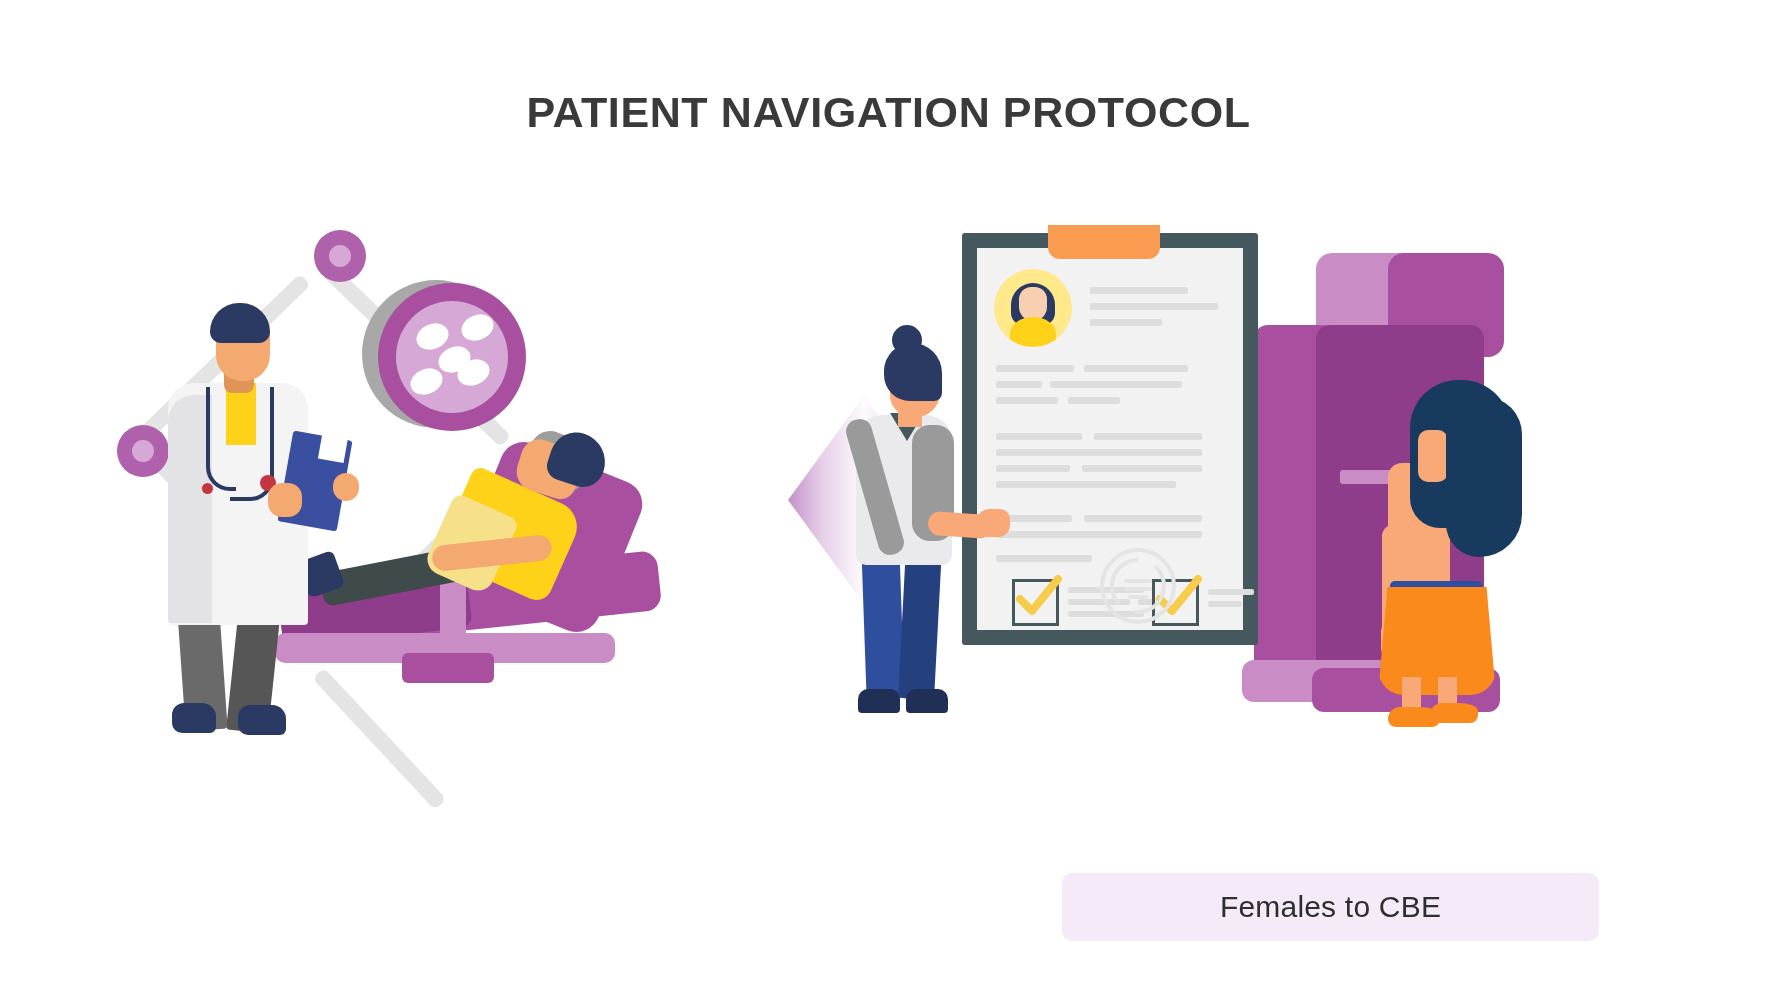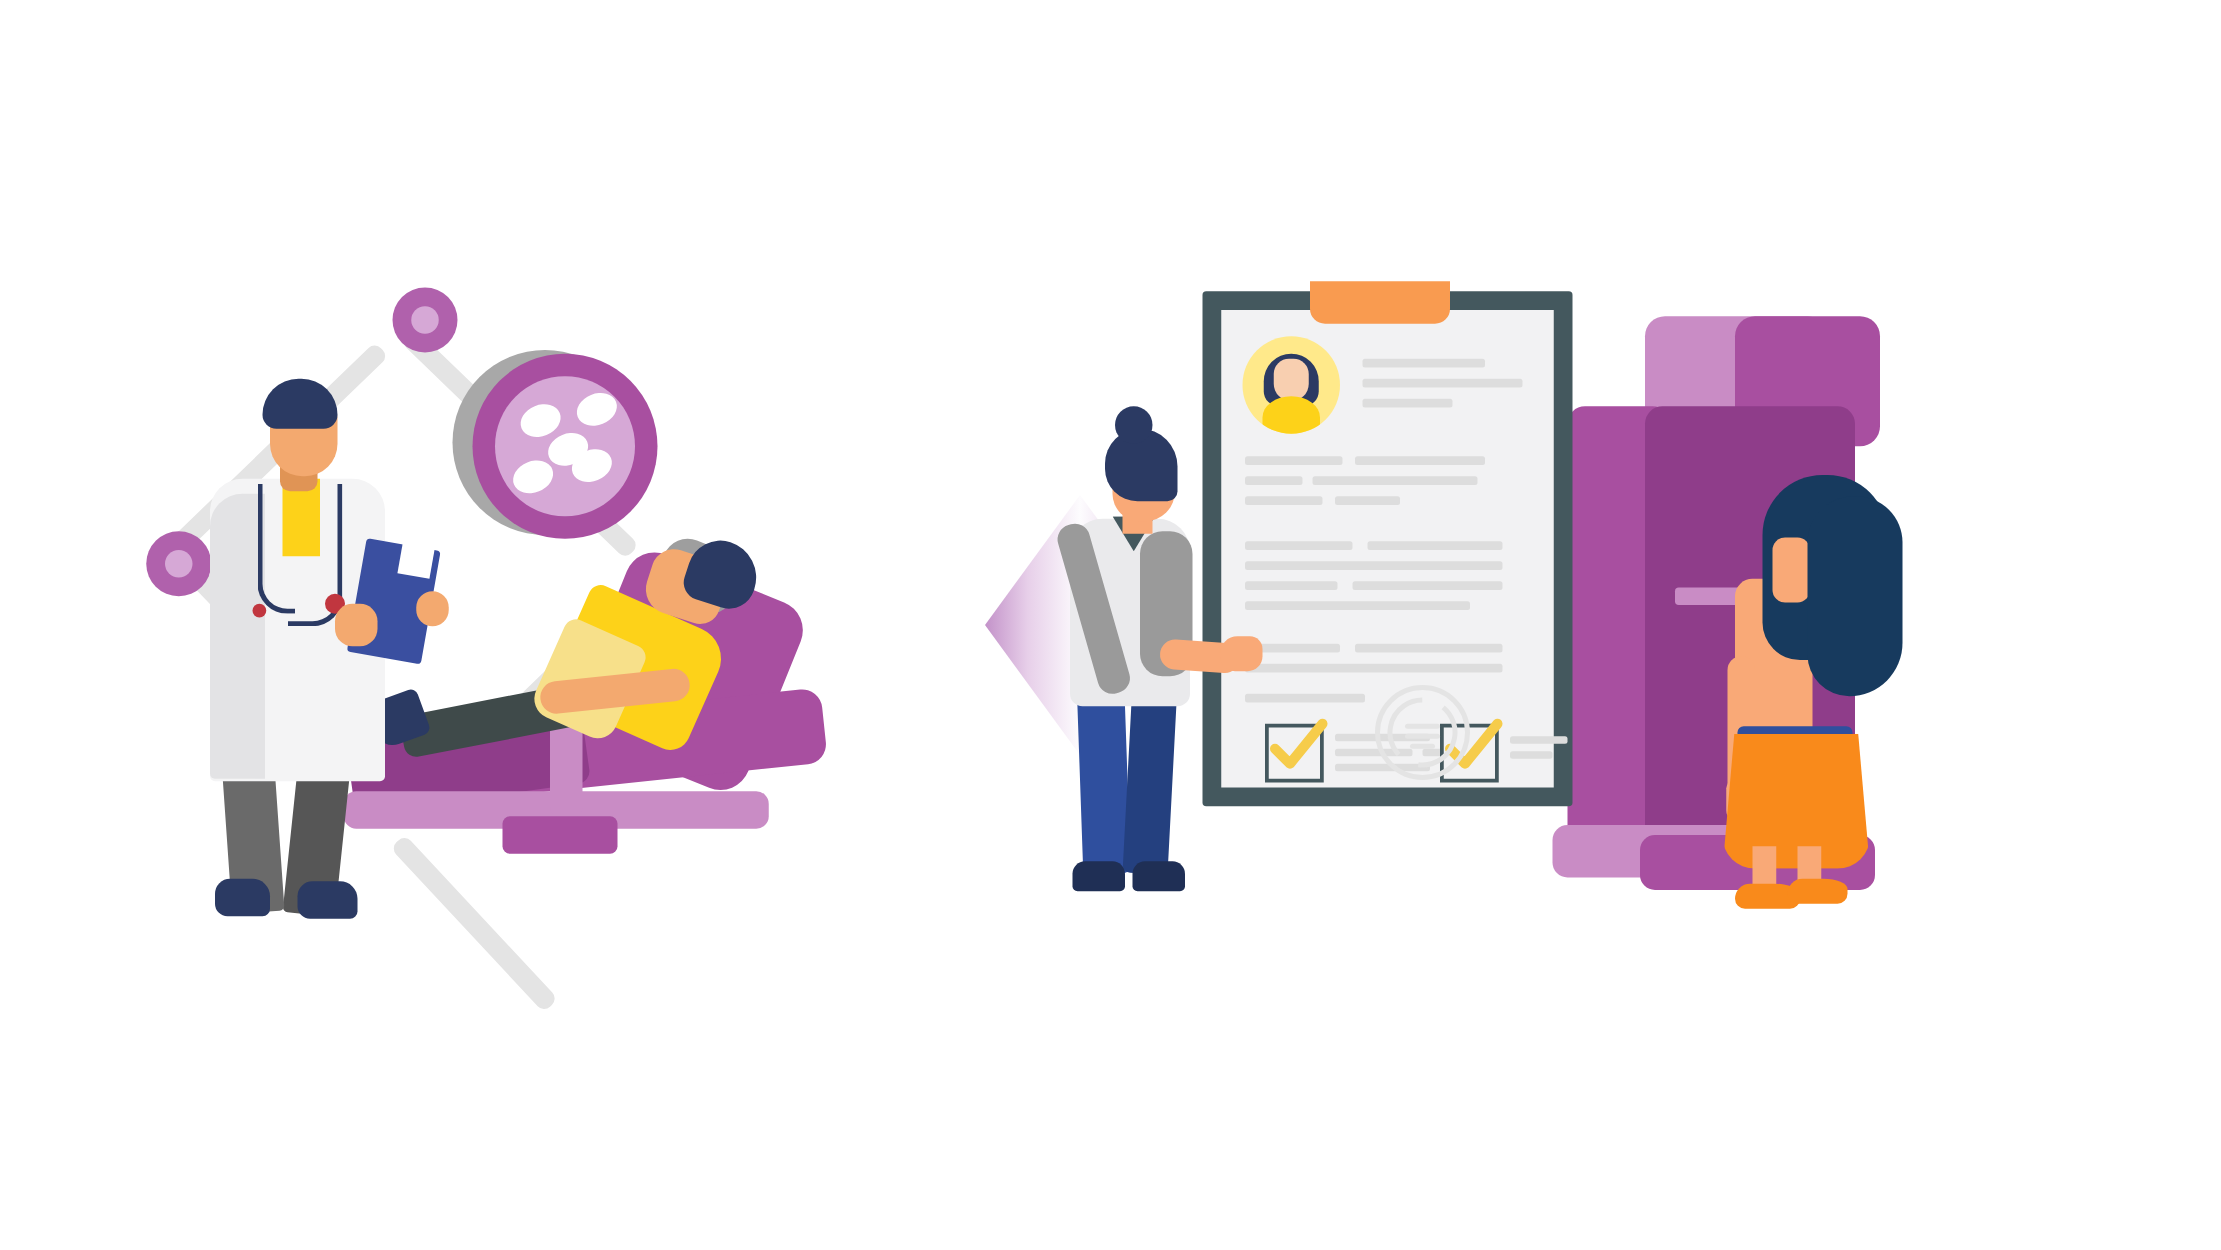--- a/index.html
+++ b/index.html
@@ -199,20 +199,21 @@
   .w-belt  { background:#2f4f9e; }
   .w-leg   { background:#f9a977; }
   .w-shoe  { background:#f98a1b; border-radius: 12px 40% 8px 8px; }
   .w-arm   { background:#f9a977; }
 </style>
 </head>
 <body>
 
 <div id="slide">
 
+  <div class="title">PATIENT NAVIGATION PROTOCOL</div>
 
   <div id="scene-left">
 
     <div class="abs arm" style="left:20px; top:196px; width:230px; height:16px; transform:rotate(-44deg);"></div>
     <div class="abs arm" style="left:206px; top:25px; width:250px; height:16px; transform:rotate(44deg);"></div>
     <div class="abs arm" style="left:28px; top:208px; width:250px; height:16px; transform:rotate(46deg);"></div>
     <div class="abs arm" style="left:230px; top:388px; width:250px; height:16px; transform:rotate(-44deg);"></div>
     <div class="abs arm" style="left:198px; top:430px; width:180px; height:16px; transform:rotate(47deg);"></div>
 
     <div class="abs joint" style="left:194px; top:-5px; width:52px; height:52px;">
@@ -370,14 +371,17 @@
     <div class="abs nu-arm" style="left:78px; top:288px; width:64px; height:24px; border-radius:12px; transform:rotate(4deg);"></div>
     <div class="abs nu-arm" style="left:126px; top:284px; width:34px; height:28px; border-radius:14px 10px 12px 12px;"></div>
 
     <div class="abs" style="left:40px; top:188px; width:34px; height:28px; background:#44585e; clip-path:polygon(0 0, 100% 0, 50% 100%);"></div>
     <div class="abs nu-face" style="left:48px; top:168px; width:24px; height:34px;"></div>
     <div class="abs nu-face" style="left:40px; top:126px; width:50px; height:66px; border-radius:18px 22px 24px 22px;"></div>
     <div class="abs nu-hair" style="left:34px; top:118px; width:58px; height:58px; border-radius:28px 30px 8px 26px;"></div>
     <div class="abs nu-bun" style="left:42px; top:100px; width:30px; height:30px;"></div>
   </div>
 
+  <div class="chip" id="chip-right">
+    <span>Females to CBE</span>
+  </div>
 
 </div>
 
 </body></html>

